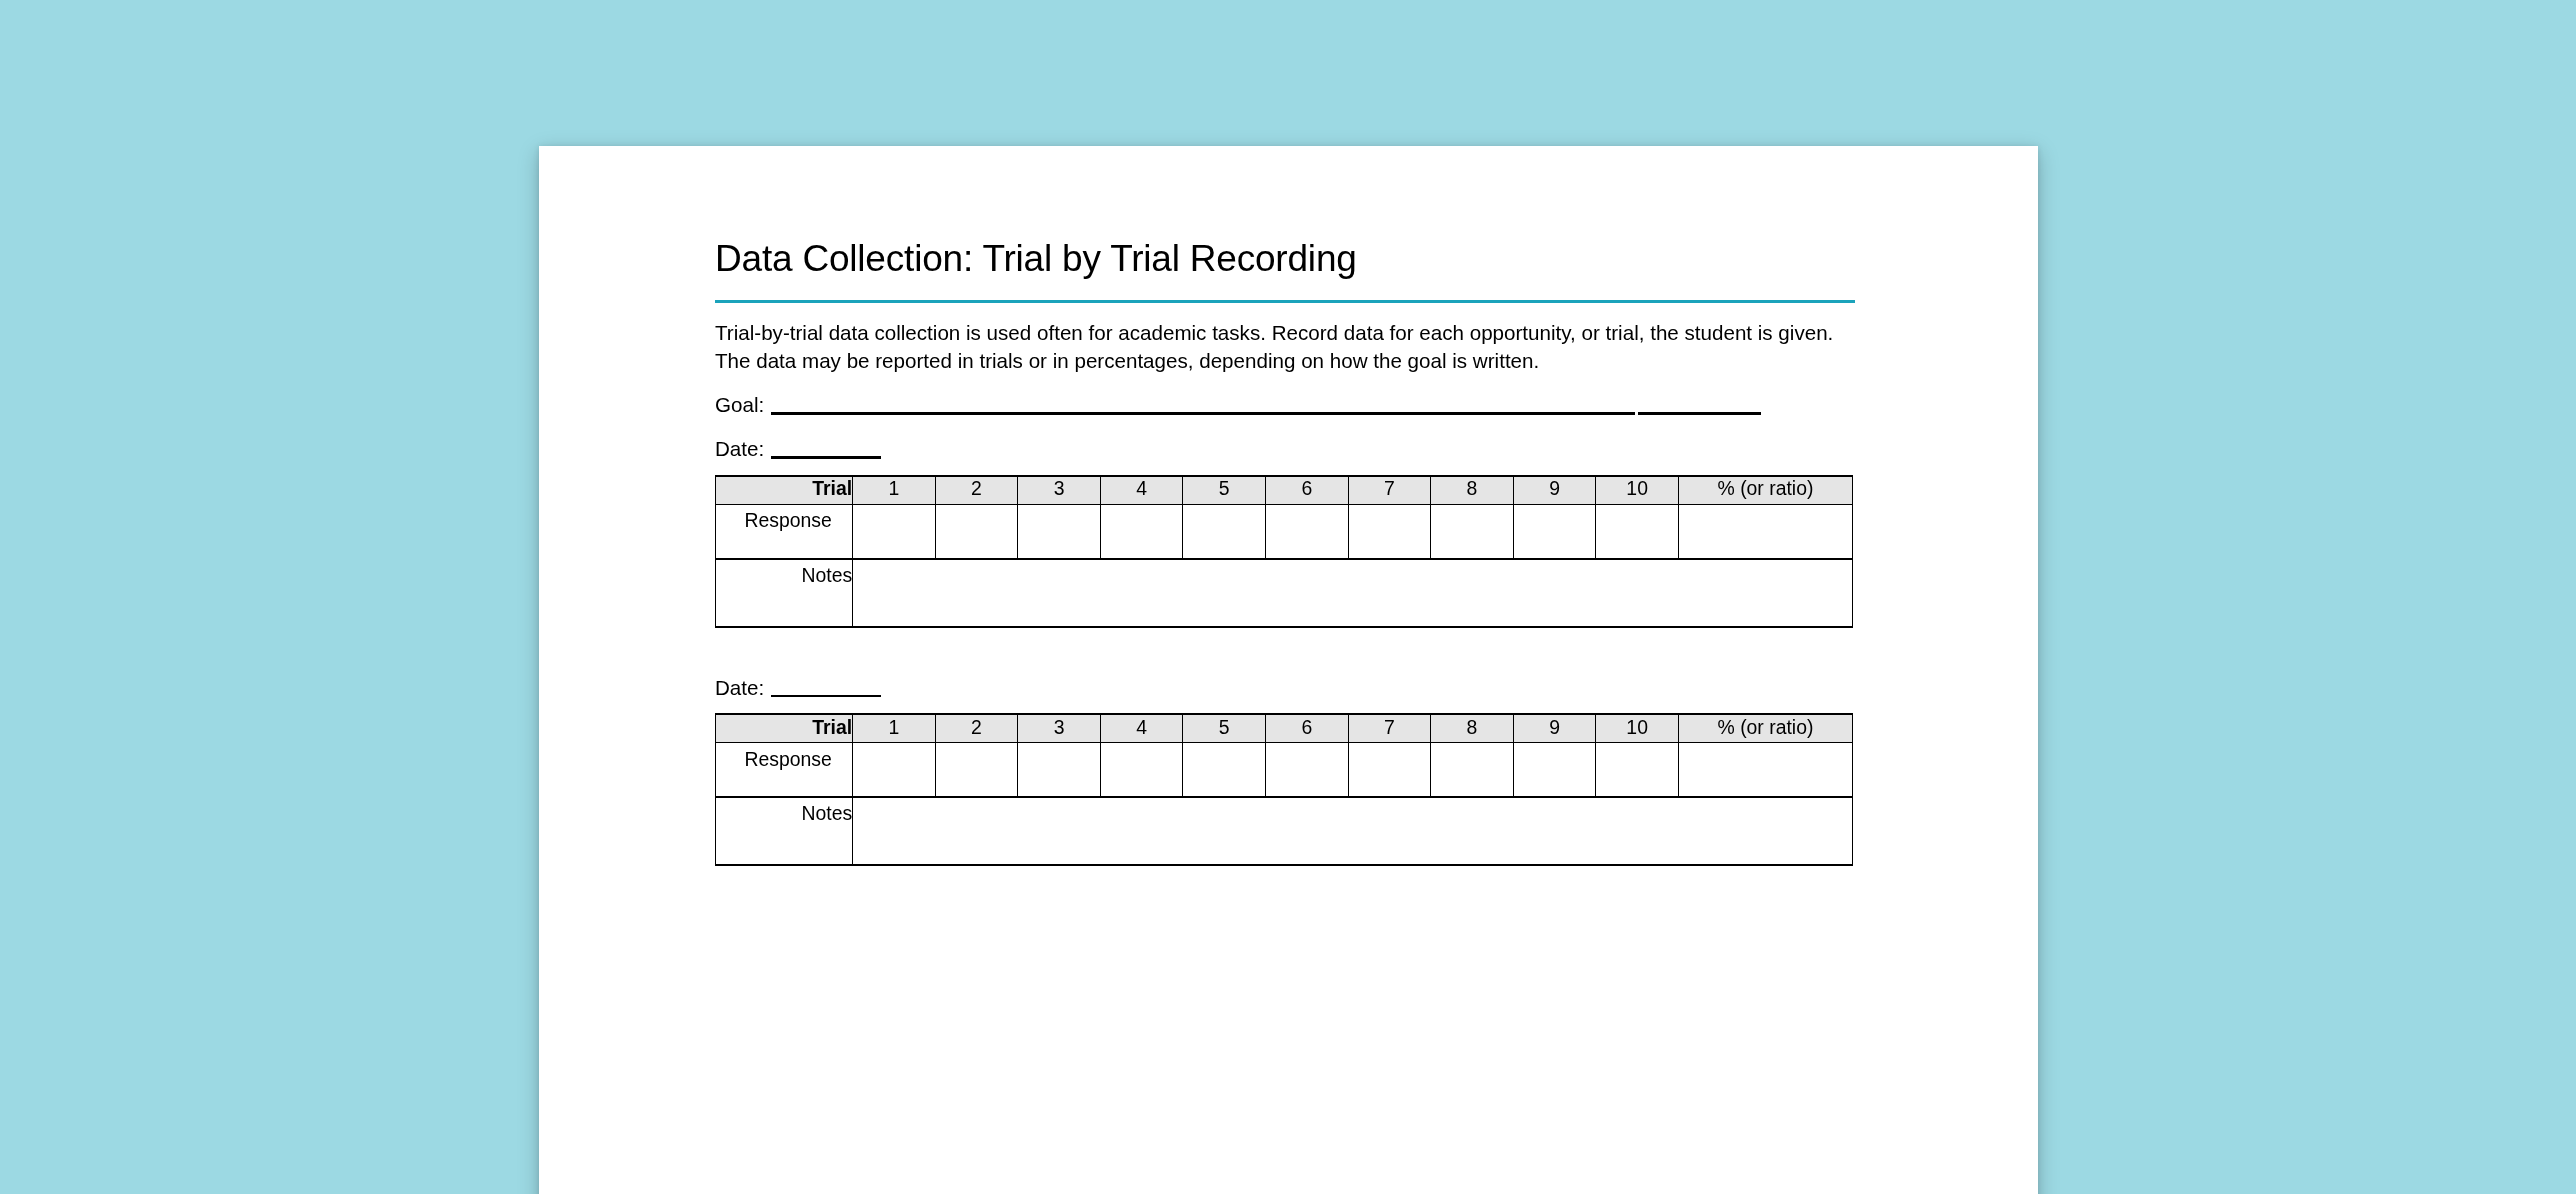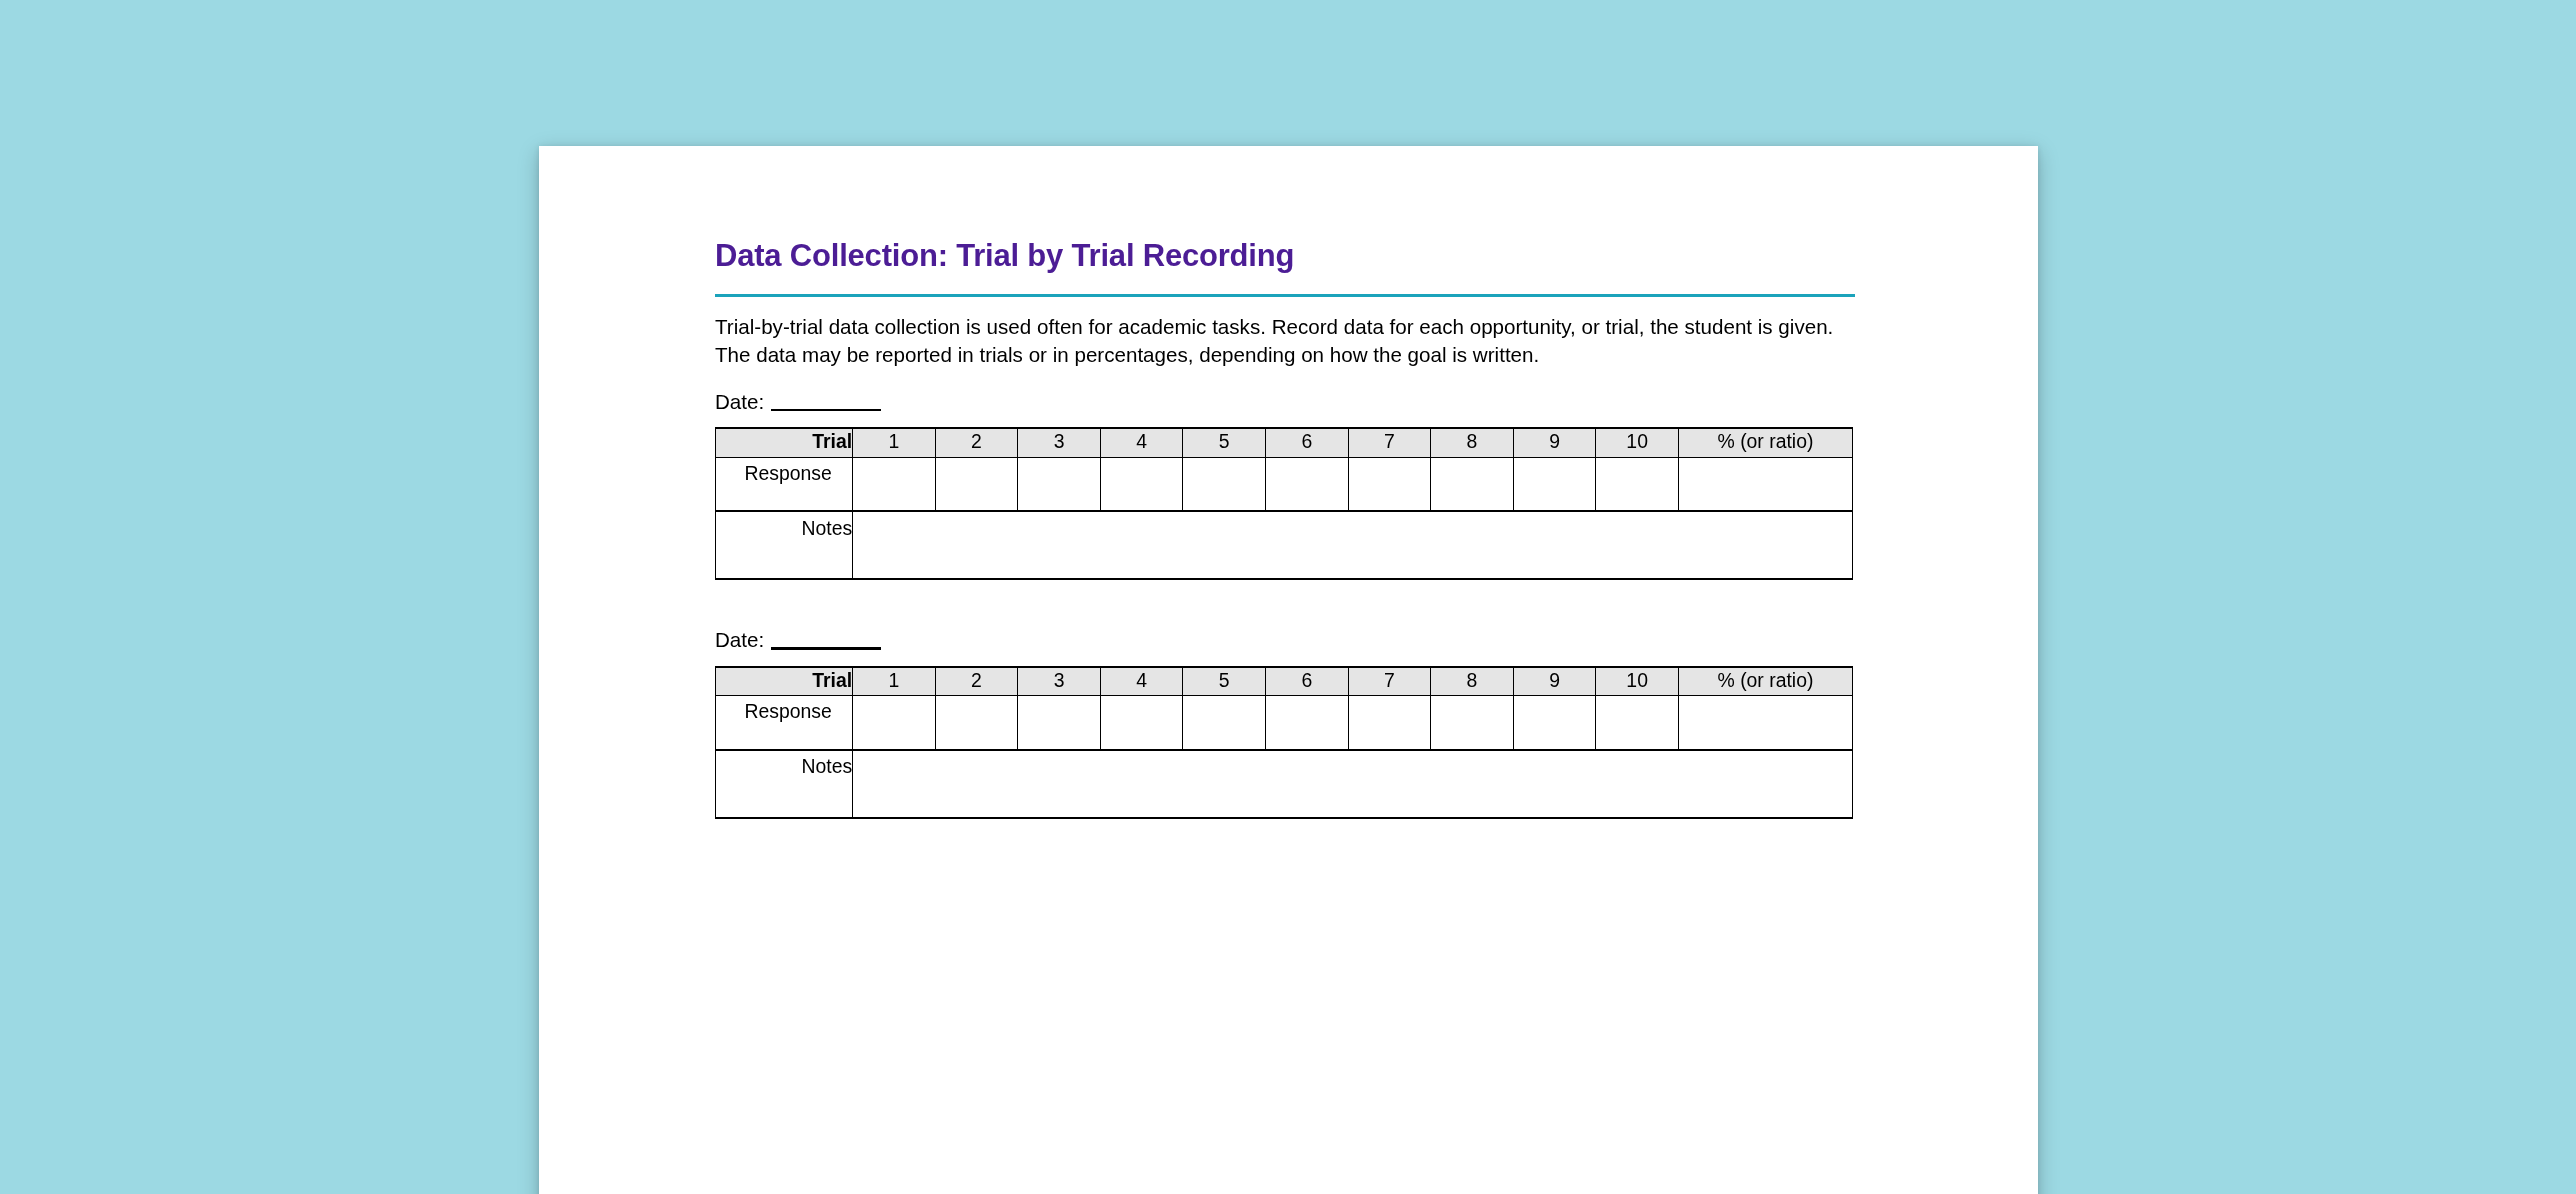--- a/index.html
+++ b/index.html
@@ -30,23 +30,23 @@
 
   .sheet-inner {
     position: absolute;
     left: 176px;
     top: 94px;
     width: 1140px;
   }
 
   
   .doc-title {
-    font-size: 31px;
-    font-weight: bold;
-    color: #4c1d95;
+    font-size: 37px;
+    font-weight: normal;
+    color: #000000;
     letter-spacing: -0.2px;
     line-height: 1.0;
     margin: 0;
     white-space: nowrap;
   }
 
   .title-rule {
     margin-top: 23px;
     height: 2.9px;
     background: #1ba3bb;
@@ -155,20 +155,28 @@
 
 <div class="sheet">
   <div class="sheet-inner">
 
     <h1 class="doc-title">Data Collection: Trial by Trial Recording</h1>
 
     <div class="title-rule"></div>
 
     <p class="intro">Trial-by-trial data collection is used often for academic tasks. Record data for each opportunity, or trial, the student is given. The data may be reported in trials or in percentages, depending on how the goal is written.</p>
 
+    <div class="fill-row goal">
+      <span class="fill-label">Goal:</span>
+      <span class="rule-wrap">
+        <span class="rule-seg rule-goal-a"></span>
+        <span class="rule-gap"></span>
+        <span class="rule-seg rule-goal-b"></span>
+      </span>
+    </div>
 
     <div class="fill-row date-1">
       <span class="fill-label">Date:</span>
       <span class="rule-wrap">
         <span class="rule-seg rule-date"></span>
       </span>
     </div>
 
     <table class="trial-table">
       <colgroup>

